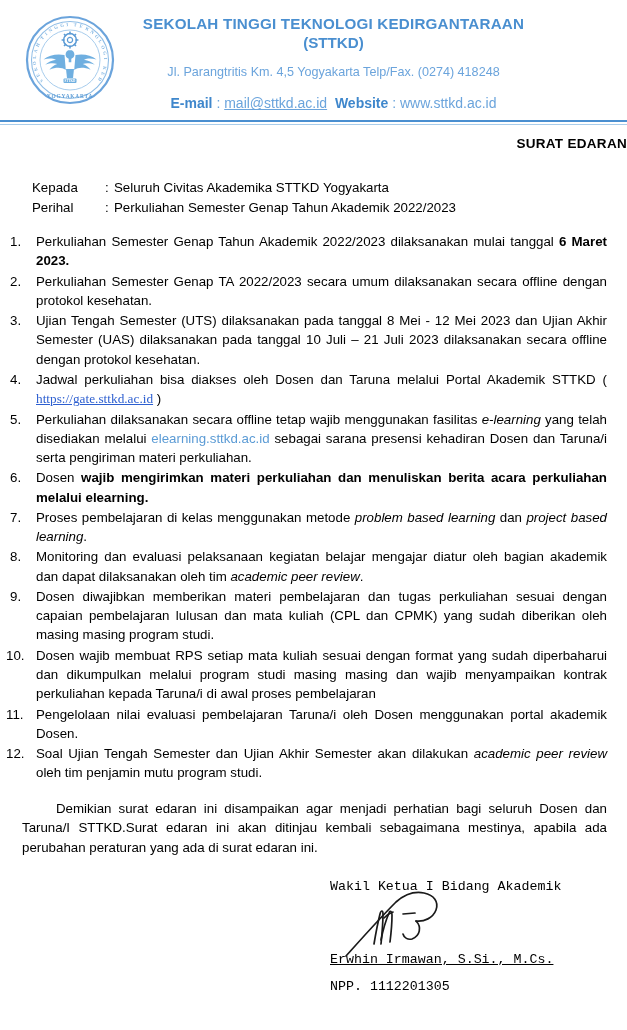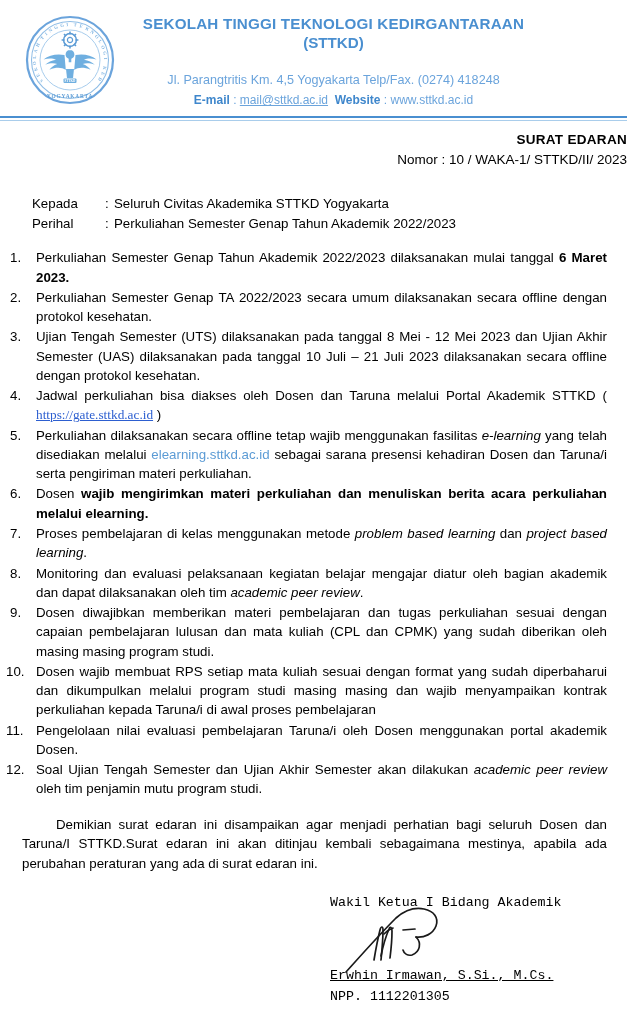--- a/index.html
+++ b/index.html
@@ -47,27 +47,27 @@
   .inst-abbr {
     font-size: 15.2px;
     font-weight: bold;
     color: #4a8fd0;
     line-height: 1.3;
   }
   .inst-addr {
     font-size: 12.6px;
     color: #6ba4dc;
     line-height: 1.45;
-    margin-top: 18px;
+    margin-top: 10px;
   }
   .inst-contact {
-    font-size: 12px;
+    font-size: 14px;
     color: #6ba4dc;
     line-height: 1.45;
-    margin-top: 3px;
+    margin-top: 12px;
   }
   .inst-contact b { font-weight: bold; color:#3f87cc; }
   .inst-contact .ul { text-decoration: underline; }
 
   .rule-top {
     height: 2px;
     background: #4a8fd0;
     margin: 6px 0 0 0;
   }
   .rule-bot {
@@ -163,21 +163,21 @@
     position: relative;
     margin-left: 10px;
   }
   .sign-scribble svg { position: absolute; left: 0; top: -6px; }
   .sign-name {
     text-decoration: underline;
     white-space: nowrap;
     margin-top: -4px;
   }
   .sign-npp {
-    margin-top: 6px;
+    margin-top: 12px;
     white-space: nowrap;
   }
 </style>
 </head>
 <body>
 
 <div class="letterhead">
 
   <div class="logo-wrap">
     <svg width="92" height="92" viewBox="0 0 92 92" aria-hidden="true">
@@ -249,21 +249,20 @@
       <b>E-mail</b><span> : </span><span class="ul">mail@sttkd.ac.id</span>&nbsp;&nbsp;<b>Website</b><span> : </span><span>www.sttkd.ac.id</span>
     </div>
   </div>
 
   <div class="rule-top"></div>
   <div class="rule-bot"></div>
 </div>
 
 <div class="doc-title-block">
   <div class="doc-title">SURAT EDARAN</div>
-  <div class="doc-number">Nomor : 10 / WAKA-1/ STTKD/II/ 2023</div>
 </div>
 
 <div class="meta" id="meta-block">
     <div class="meta-row">
       <div class="meta-label">Kepada</div>
       <div class="meta-sep">:</div>
       <div class="meta-value">Seluruh Civitas Akademika STTKD Yogyakarta</div>
     </div>
     <div class="meta-row">
       <div class="meta-label">Perihal</div>

